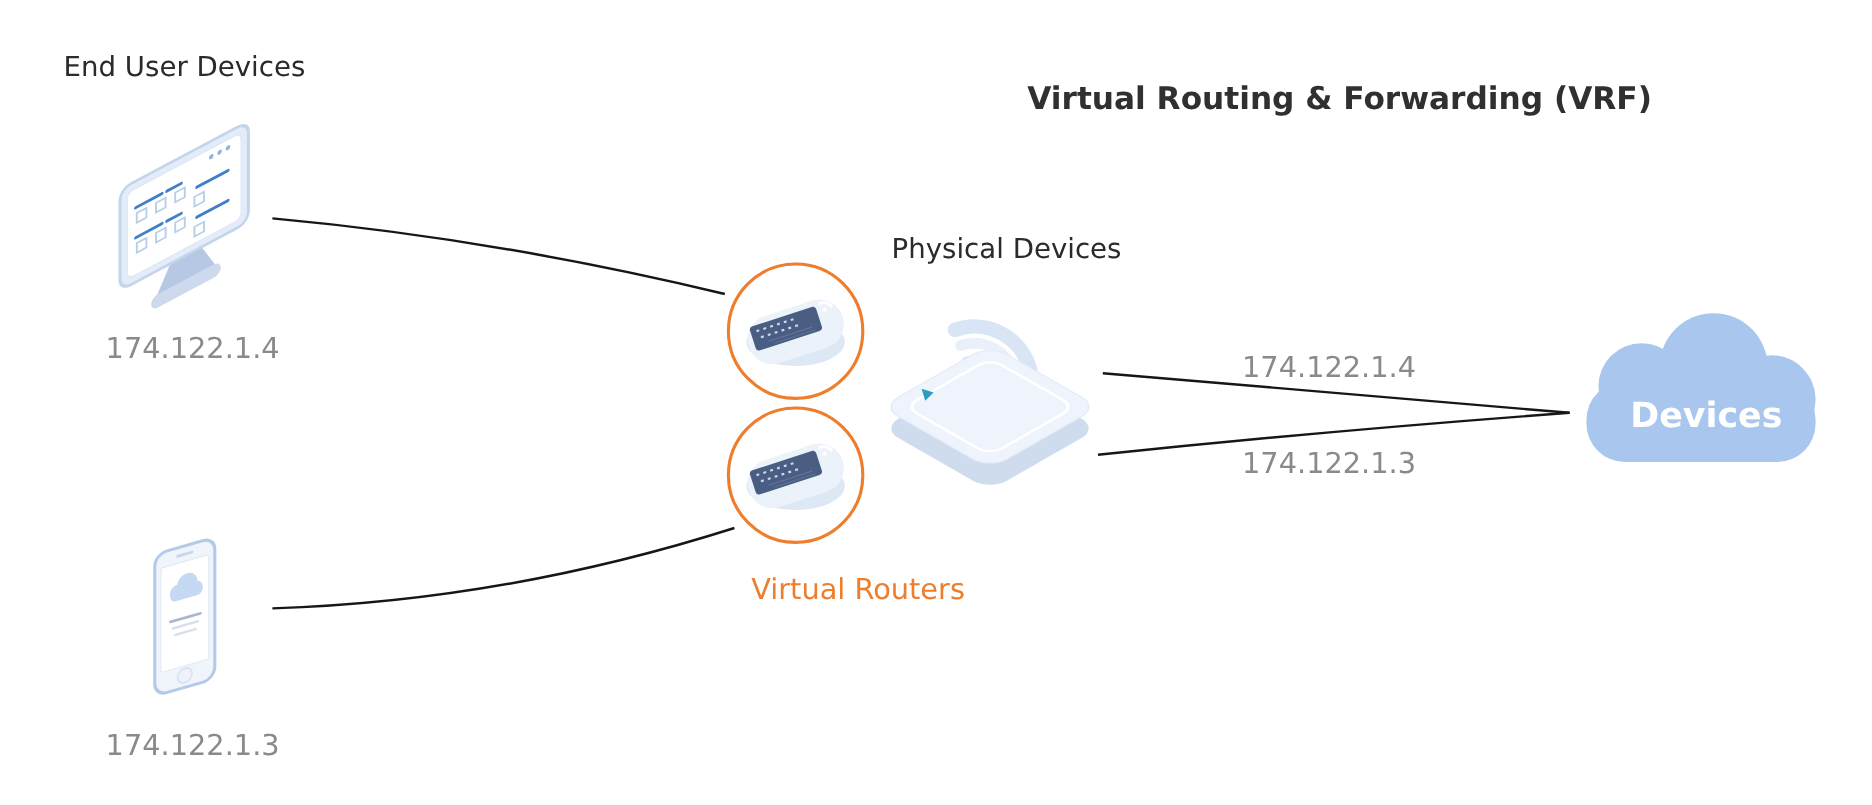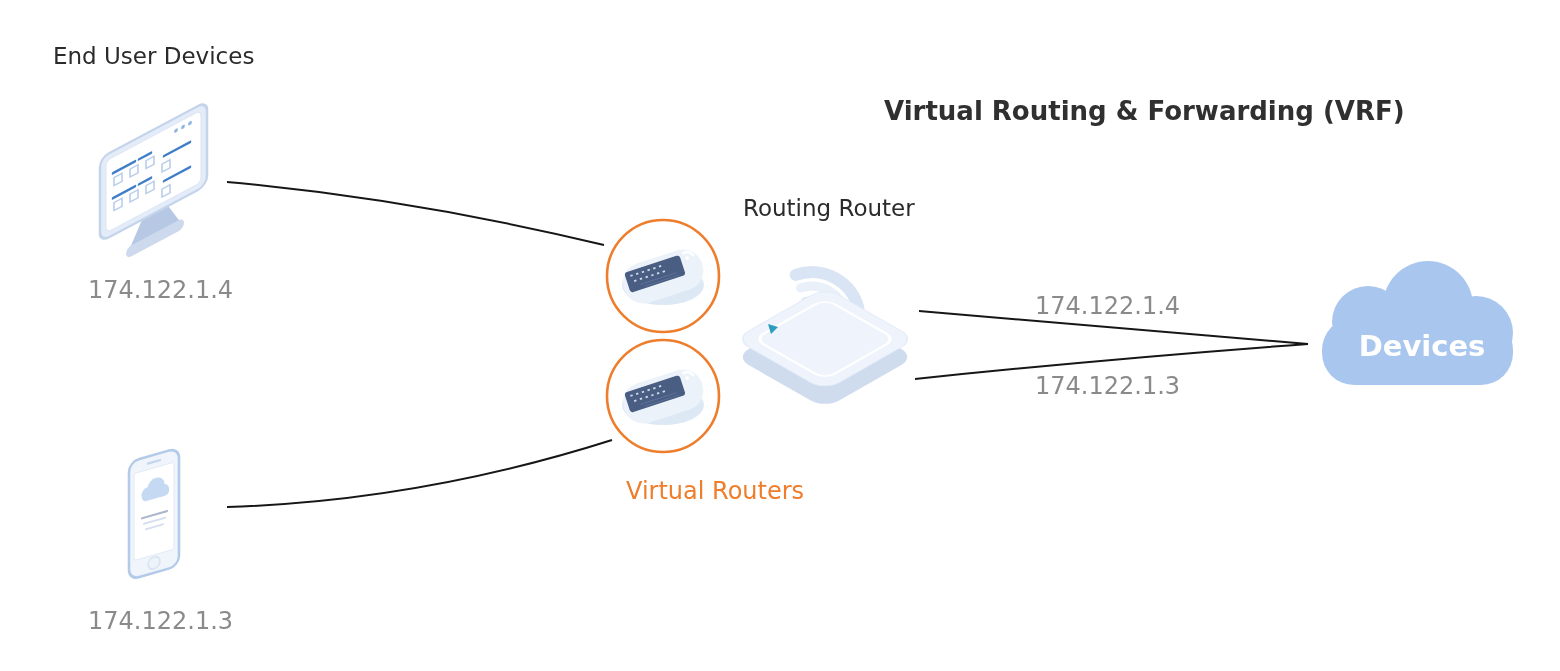--- a/index.html
+++ b/index.html
@@ -183,23 +183,23 @@
       <rect class="cloud-part" x="1322" y="318" width="191" height="67" rx="32"></rect>
     </g>
   </svg>
 
   <div class="lbl lbl-heading" style="left:53px;top:43px;">End User Devices</div>
 
   <div class="lbl lbl-ip" style="left:88px;top:276px;">174.122.1.4</div>
 
   <div class="lbl lbl-ip" style="left:88px;top:607px;">174.122.1.3</div>
 
-  <div class="lbl lbl-title" style="left:884px;top:68px;margin-top:28px;">Virtual Routing &amp; Forwarding (VRF)</div>
-
-  <div class="lbl lbl-heading" style="left:743px;top:195px;">Routing Router</div>
+  <div class="lbl lbl-title" style="left:856px;top:68px;">Virtual Routing &amp; Forwarding (VRF)</div>
+
+  <div class="lbl lbl-heading" style="left:743px;top:195px;">Physical Devices</div>
 
   <div class="lbl lbl-orange" style="left:578px;top:477px;margin-left:48px;">Virtual Routers</div>
 
   <div class="lbl lbl-ip" style="left:1035px;top:292px;">174.122.1.4</div>
 
   <div class="lbl lbl-ip" style="left:1035px;top:372px;">174.122.1.3</div>
 
   <div class="lbl lbl-internet" style="left:1327px;top:329px;">Devices</div>
 </div>
 

